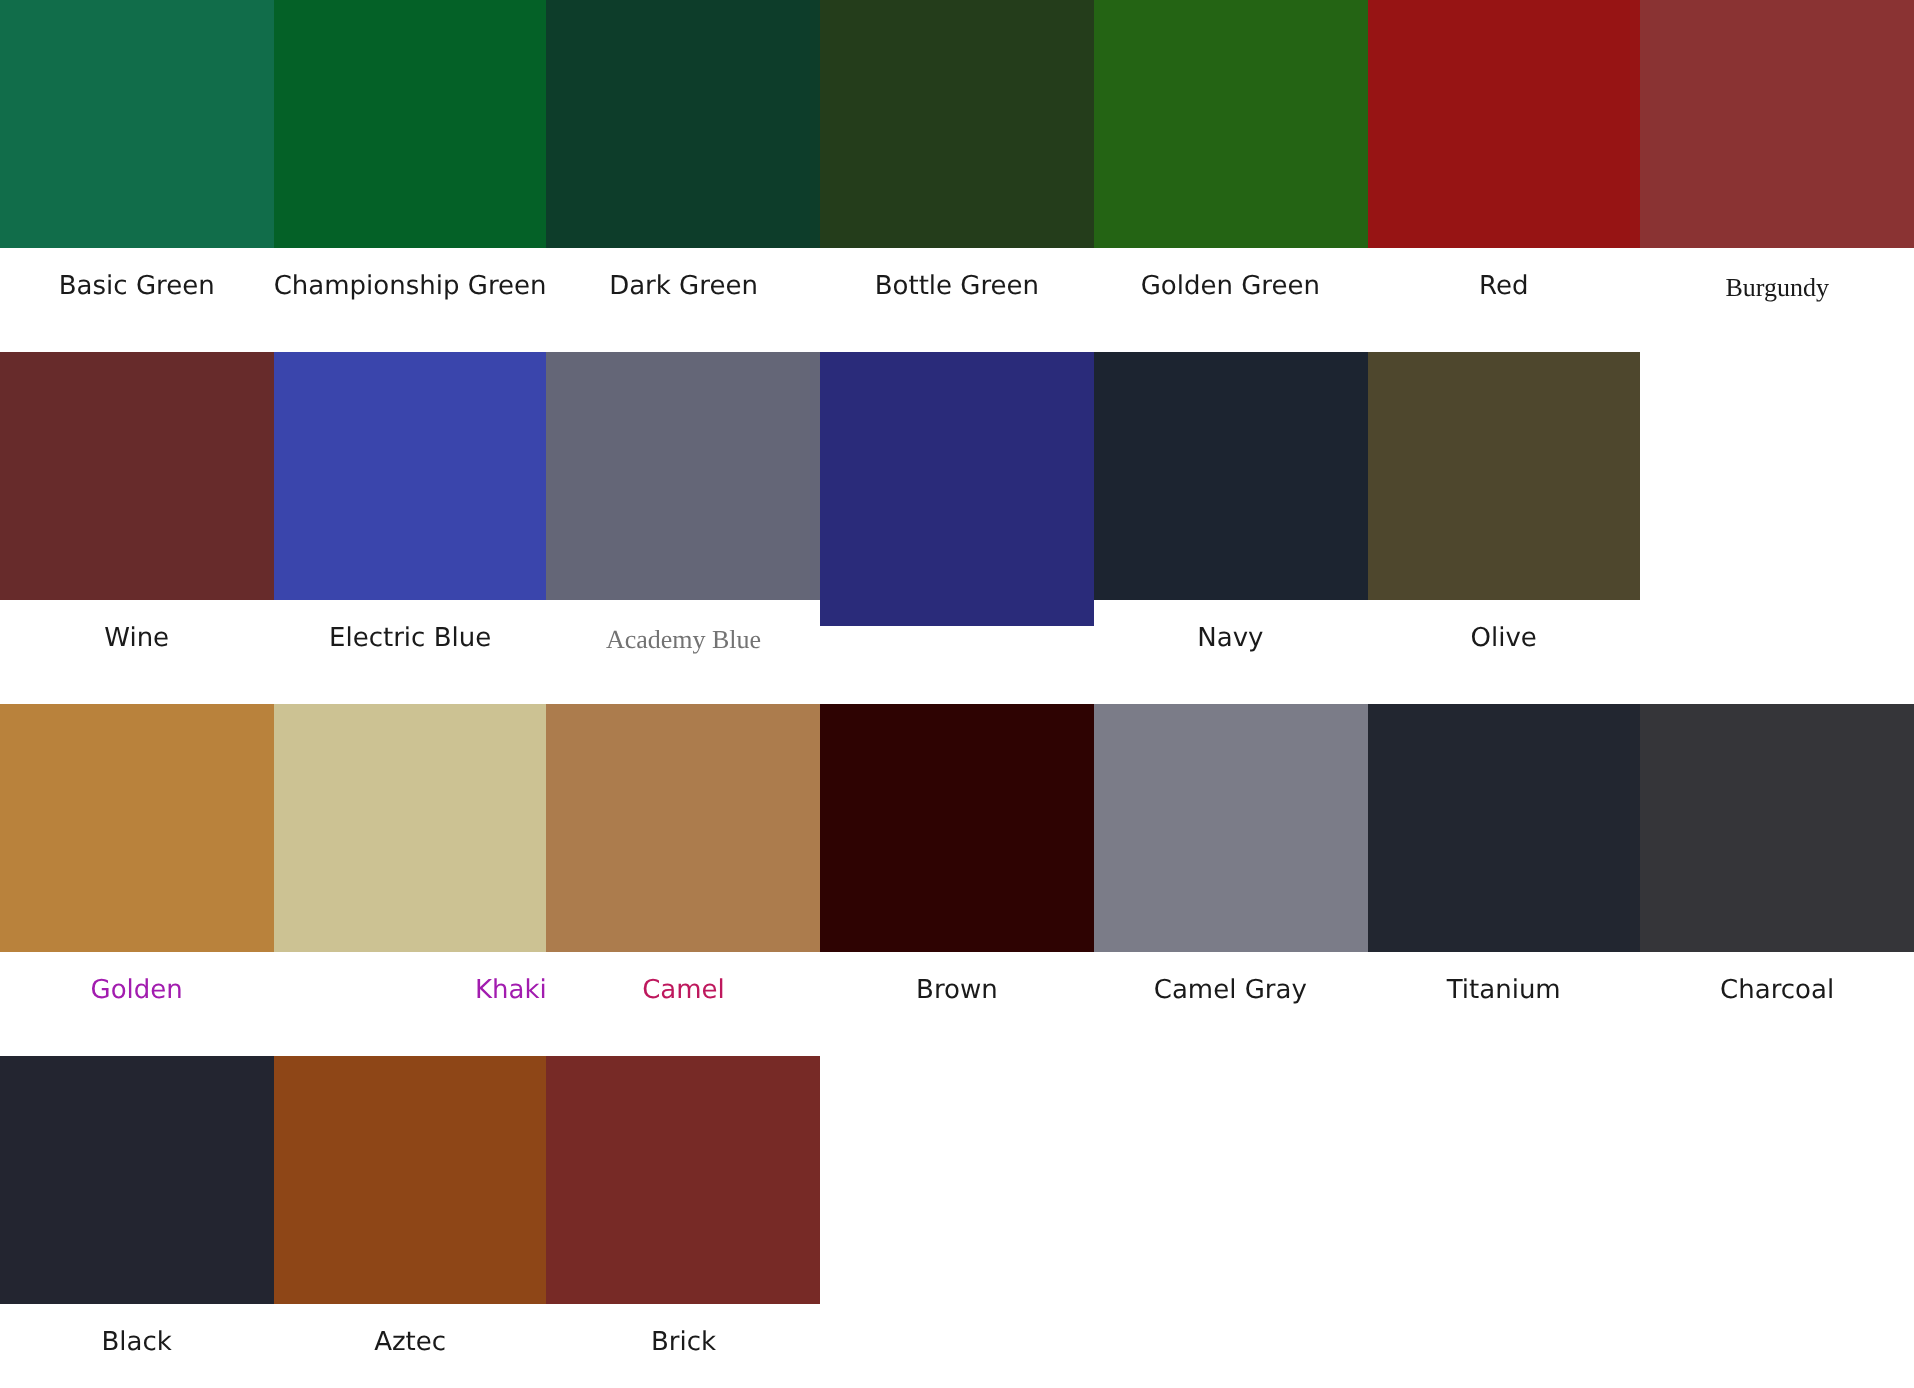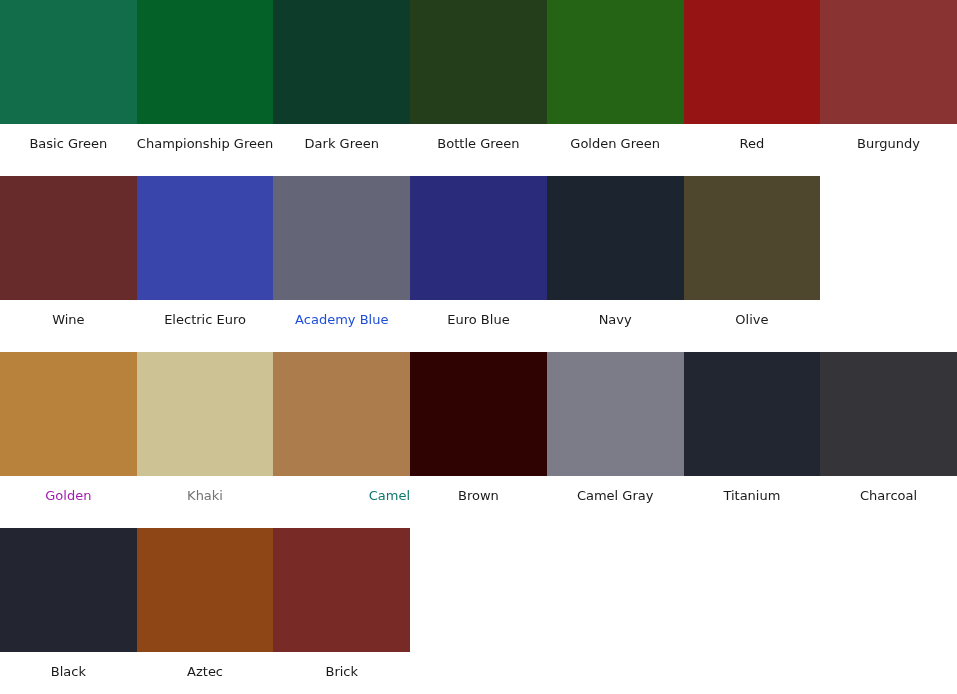--- a/index.html
+++ b/index.html
@@ -79,61 +79,60 @@
       <div class="swatch-cell">
         <div class="swatch-chip" title="#246414" style="background: rgb(36, 100, 20);"></div>
         <div class="swatch-label" style="color: rgb(26, 26, 26);">Golden Green</div>
       </div>
       <div class="swatch-cell">
         <div class="swatch-chip" title="#971414" style="background: rgb(151, 20, 20);"></div>
         <div class="swatch-label" style="color: rgb(26, 26, 26);">Red</div>
       </div>
       <div class="swatch-cell">
         <div class="swatch-chip" title="#8a3333" style="background: rgb(138, 51, 51);"></div>
-        <div class="swatch-label" style="color: rgb(26, 26, 26);">Burgundy</div>
+        <div class="swatch-label" style="color: rgb(26, 26, 26); font-family: Liberation Serif, serif;">Burgundy</div>
       </div>
     </div>
     <div class="swatch-row">
       <div class="swatch-cell">
         <div class="swatch-chip" title="#672b2b" style="background: rgb(103, 43, 43);"></div>
         <div class="swatch-label" style="color: rgb(26, 26, 26);">Wine</div>
       </div>
       <div class="swatch-cell">
         <div class="swatch-chip" title="#3a45ac" style="background: rgb(58, 69, 172);"></div>
-        <div class="swatch-label" style="color: rgb(26, 26, 26);">Electric Euro</div>
+        <div class="swatch-label" style="color: rgb(26, 26, 26);">Electric Blue</div>
       </div>
       <div class="swatch-cell">
         <div class="swatch-chip" title="#646677" style="background: rgb(100, 102, 119);"></div>
-        <div class="swatch-label" style="color: #1d4ed8;">Academy Blue</div>
+        <div class="swatch-label" style="color: #737373; font-family: Liberation Serif, serif;">Academy Blue</div>
       </div>
       <div class="swatch-cell">
         <div class="swatch-chip" title="#2a2b7a" style="background: rgb(42, 43, 122);"></div>
-        <div class="swatch-label" style="color: rgb(26, 26, 26);">Euro Blue</div>
       </div>
       <div class="swatch-cell">
         <div class="swatch-chip" title="#1c2430" style="background: rgb(28, 36, 48);"></div>
         <div class="swatch-label" style="color: rgb(26, 26, 26);">Navy</div>
       </div>
       <div class="swatch-cell">
         <div class="swatch-chip" title="#4e472d" style="background: rgb(78, 71, 45);"></div>
         <div class="swatch-label" style="color: rgb(26, 26, 26);">Olive</div>
       </div>
     </div>
     <div class="swatch-row">
       <div class="swatch-cell">
         <div class="swatch-chip" title="#b9823c" style="background: rgb(185, 130, 60);"></div>
         <div class="swatch-label" style="color: #a21caf;">Golden</div>
       </div>
       <div class="swatch-cell">
         <div class="swatch-chip" title="#ccc293" style="background: rgb(204, 194, 147);"></div>
-        <div class="swatch-label" style="color: #737373;">Khaki</div>
+        <div class="swatch-label" style="color: #a21caf; text-align: right;">Khaki</div>
       </div>
       <div class="swatch-cell">
         <div class="swatch-chip" title="#ac7c4d" style="background: rgb(172, 124, 77);"></div>
-        <div class="swatch-label" style="color: #0f766e; text-align: right;">Camel</div>
+        <div class="swatch-label" style="color: #be185d;">Camel</div>
       </div>
       <div class="swatch-cell">
         <div class="swatch-chip" title="#2e0302" style="background: rgb(46, 3, 2);"></div>
         <div class="swatch-label" style="color: rgb(26, 26, 26);">Brown</div>
       </div>
       <div class="swatch-cell">
         <div class="swatch-chip" title="#7b7c88" style="background: rgb(123, 124, 136);"></div>
         <div class="swatch-label" style="color: rgb(26, 26, 26);">Camel Gray</div>
       </div>
       <div class="swatch-cell">

